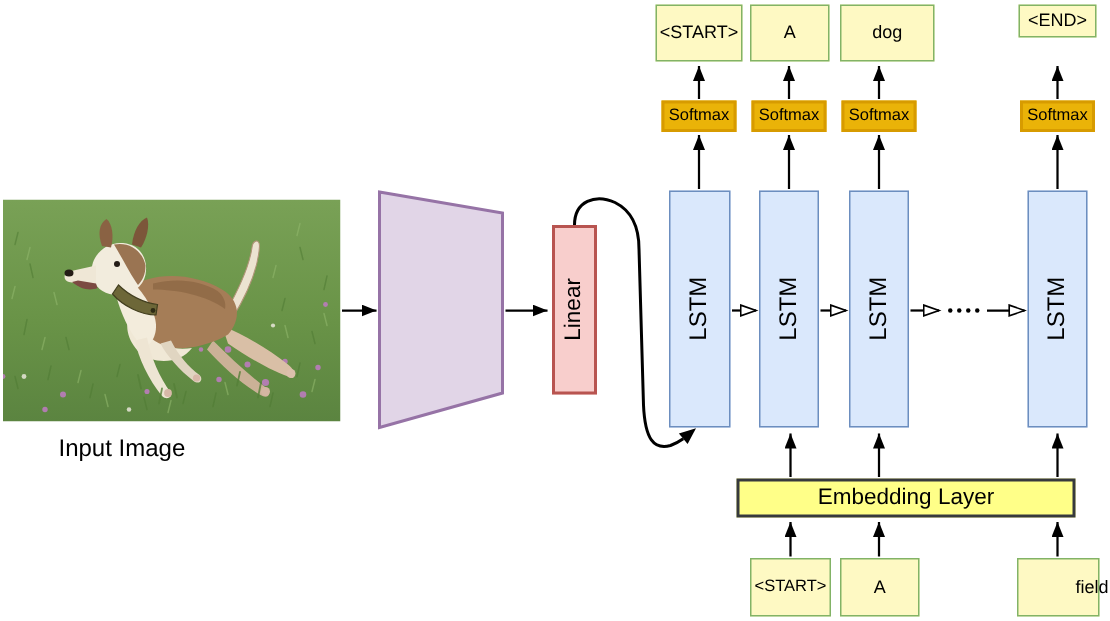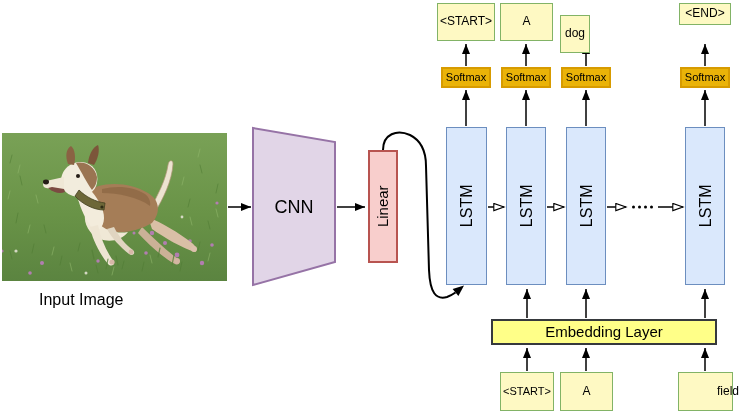--- a/index.html
+++ b/index.html
@@ -149,21 +149,20 @@
         <path d="M77,57 C84,64 94,69 103,70 L102,77 C92,77 80,71 73,63 Z" fill="#6d6738" stroke="#433f1f" stroke-width="0.8"></path>
         <circle cx="100" cy="74" r="1.6" fill="#2e2b14"></circle>
       </g>
 
       <path stroke="#557f38" stroke-width="1.2" stroke-linecap="round" opacity="0.8" fill="none" d="M104,136l2,-10 M116,132l-2,-9 M156,124l2,-9 M170,132l2,-10 M92,126l-2,-9"></path>
     </svg>
   </div>
 
   <div class="caption" style="left:39px;top:291px;width:152px;">Input Image</div>
 
-  <div class="cnn-label" style="left:262px;top:196px;width:64px;height:22px;">CNN</div>
 
   <div class="box linear" style="left:368px;top:150px;width:30px;height:113px;">
     <span class="vlabel">Linear</span>
   </div>
 
   <div class="box lstm" style="left:446px;top:127px;width:41px;height:158px;">
     <span class="vlabel">LSTM</span>
   </div>
   <div class="box lstm" style="left:506px;top:127px;width:40px;height:158px;">
     <span class="vlabel">LSTM</span>
@@ -175,21 +174,21 @@
     <span class="vlabel">LSTM</span>
   </div>
 
   <div class="box softmax" style="left:441px;top:67px;width:50px;height:21px;">Softmax</div>
   <div class="box softmax" style="left:501px;top:67px;width:50px;height:21px;">Softmax</div>
   <div class="box softmax" style="left:561px;top:67px;width:50px;height:21px;">Softmax</div>
   <div class="box softmax" style="left:680px;top:67px;width:50px;height:21px;">Softmax</div>
 
   <div class="box token" style="left:437px;top:3px;width:58px;height:38px;">&lt;START&gt;</div>
   <div class="box token" style="left:500px;top:3px;width:53px;height:38px;">A</div>
-  <div class="box token" style="left:560px;top:15px;width:30px;height:38px;">dog</div>
+  <div class="box token" style="left:560px;top:3px;width:63px;height:38px;">dog</div>
   <div class="box token" style="left:679px;top:3px;width:52px;height:22px;">&lt;END&gt;</div>
 
   <div class="box embed" style="left:491px;top:319px;width:226px;height:26px;">Embedding Layer</div>
 
   <div class="box token" style="left:500px;top:372px;width:54px;height:39px;font-size:11px;">&lt;START&gt;</div>
   <div class="box token" style="left:560px;top:372px;width:53px;height:39px;">A</div>
   <div class="box token" style="left:678px;top:372px;width:55px;height:39px;padding-left:45px;">field</div>
 
 </div>
 

